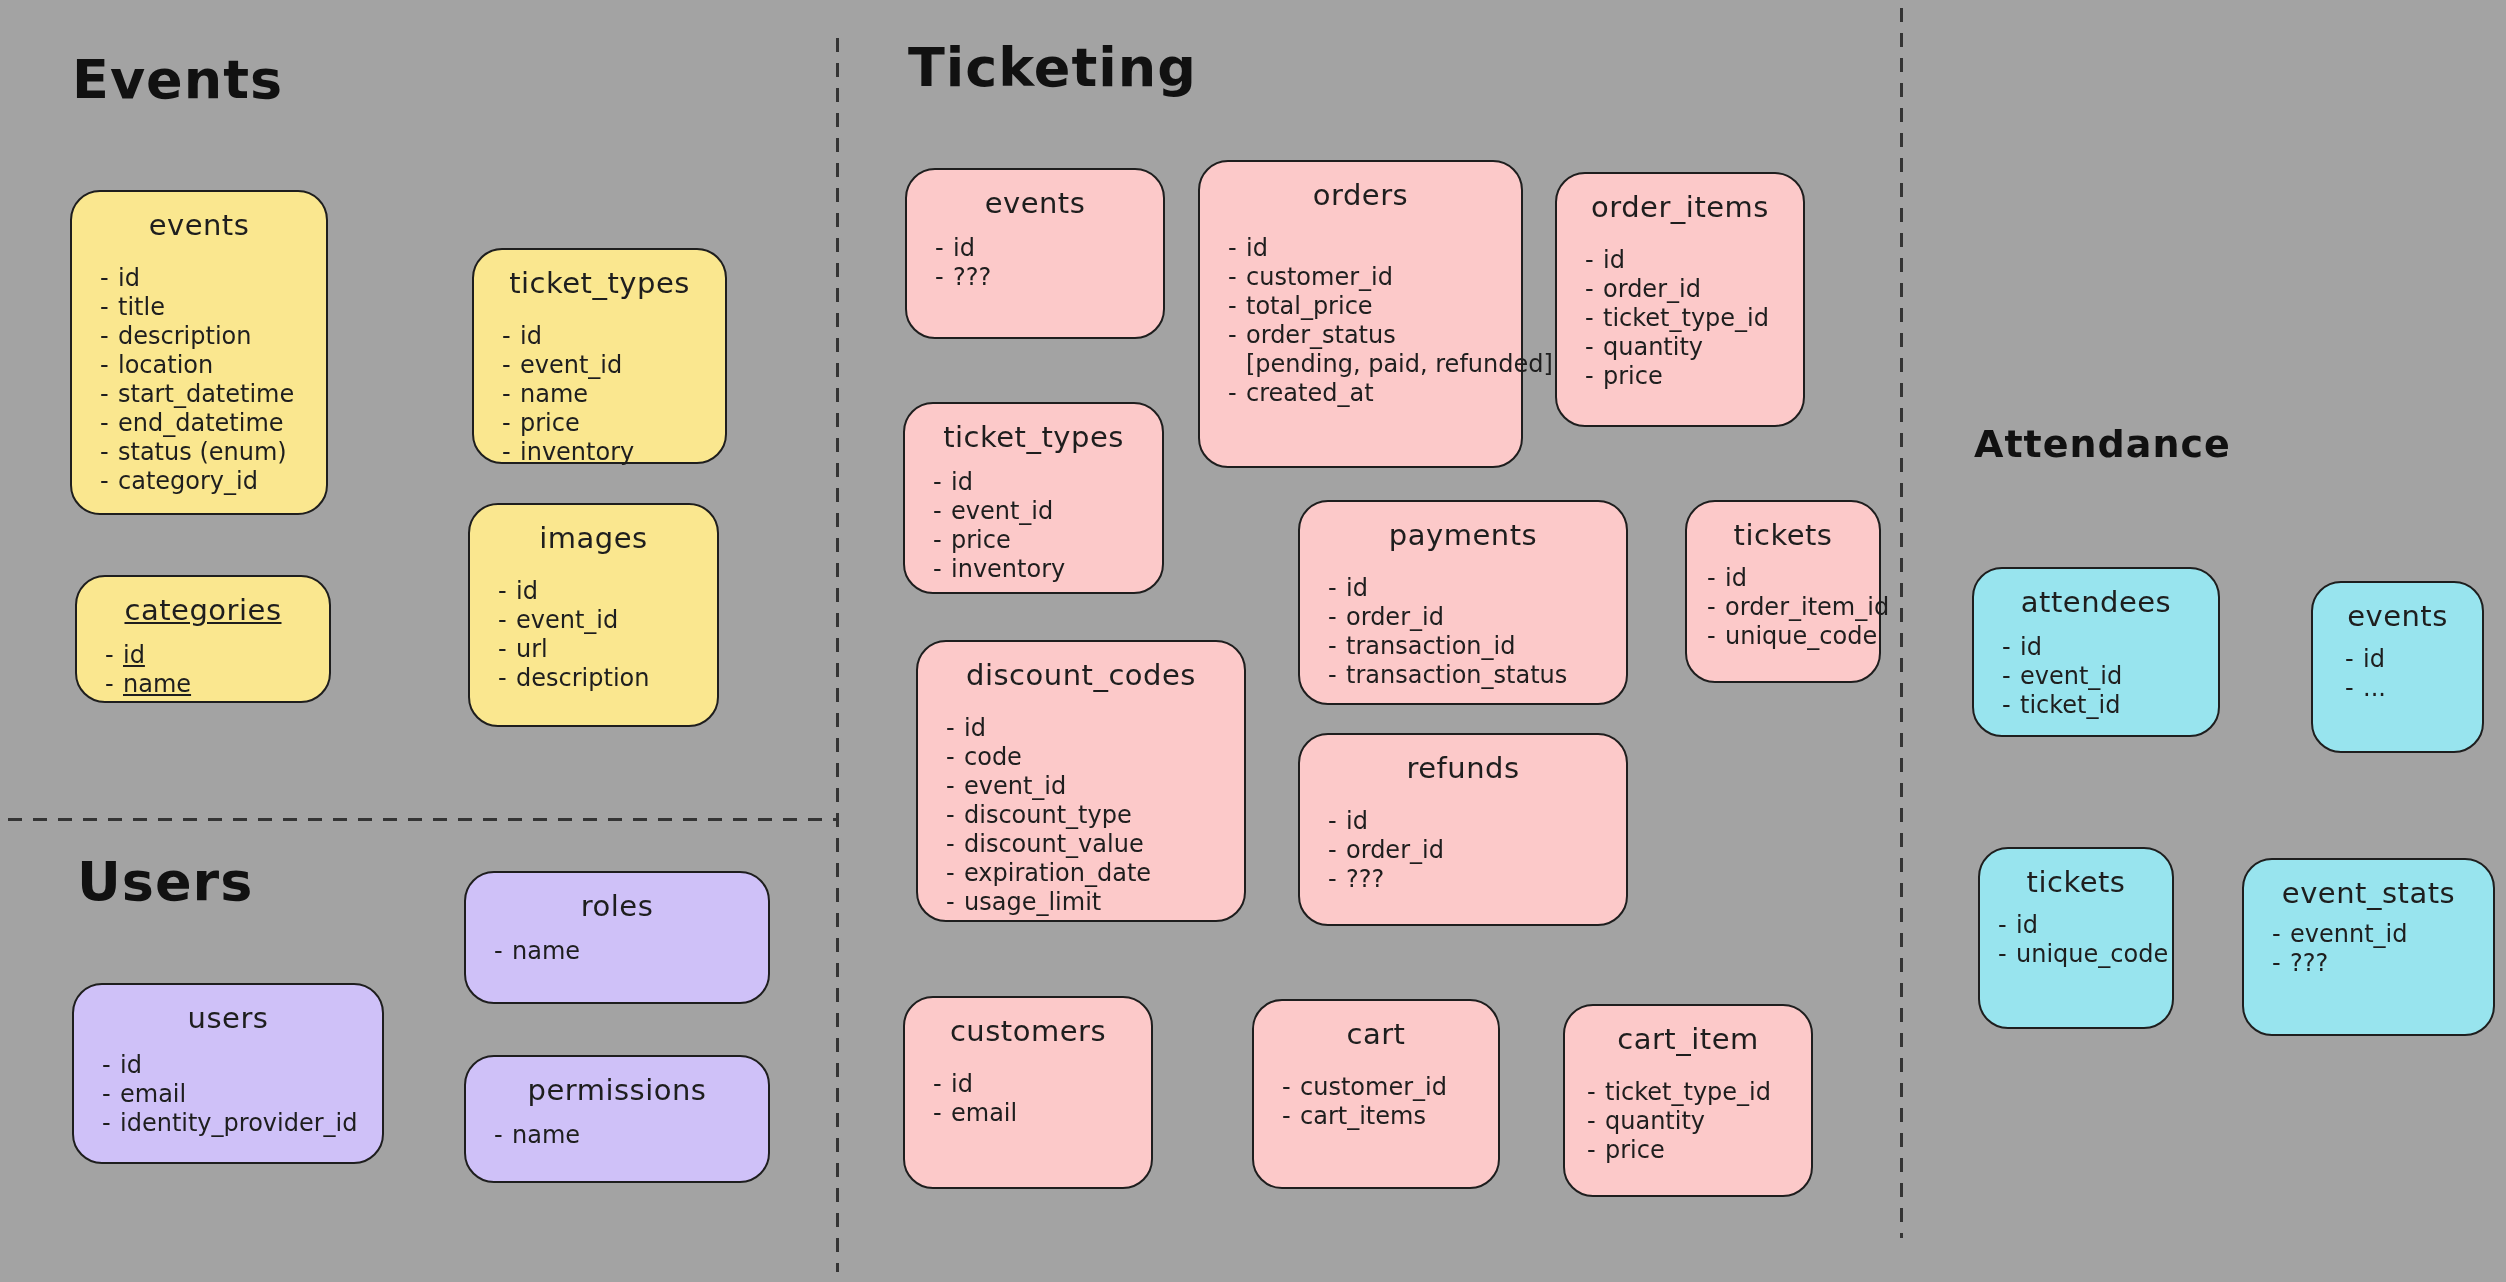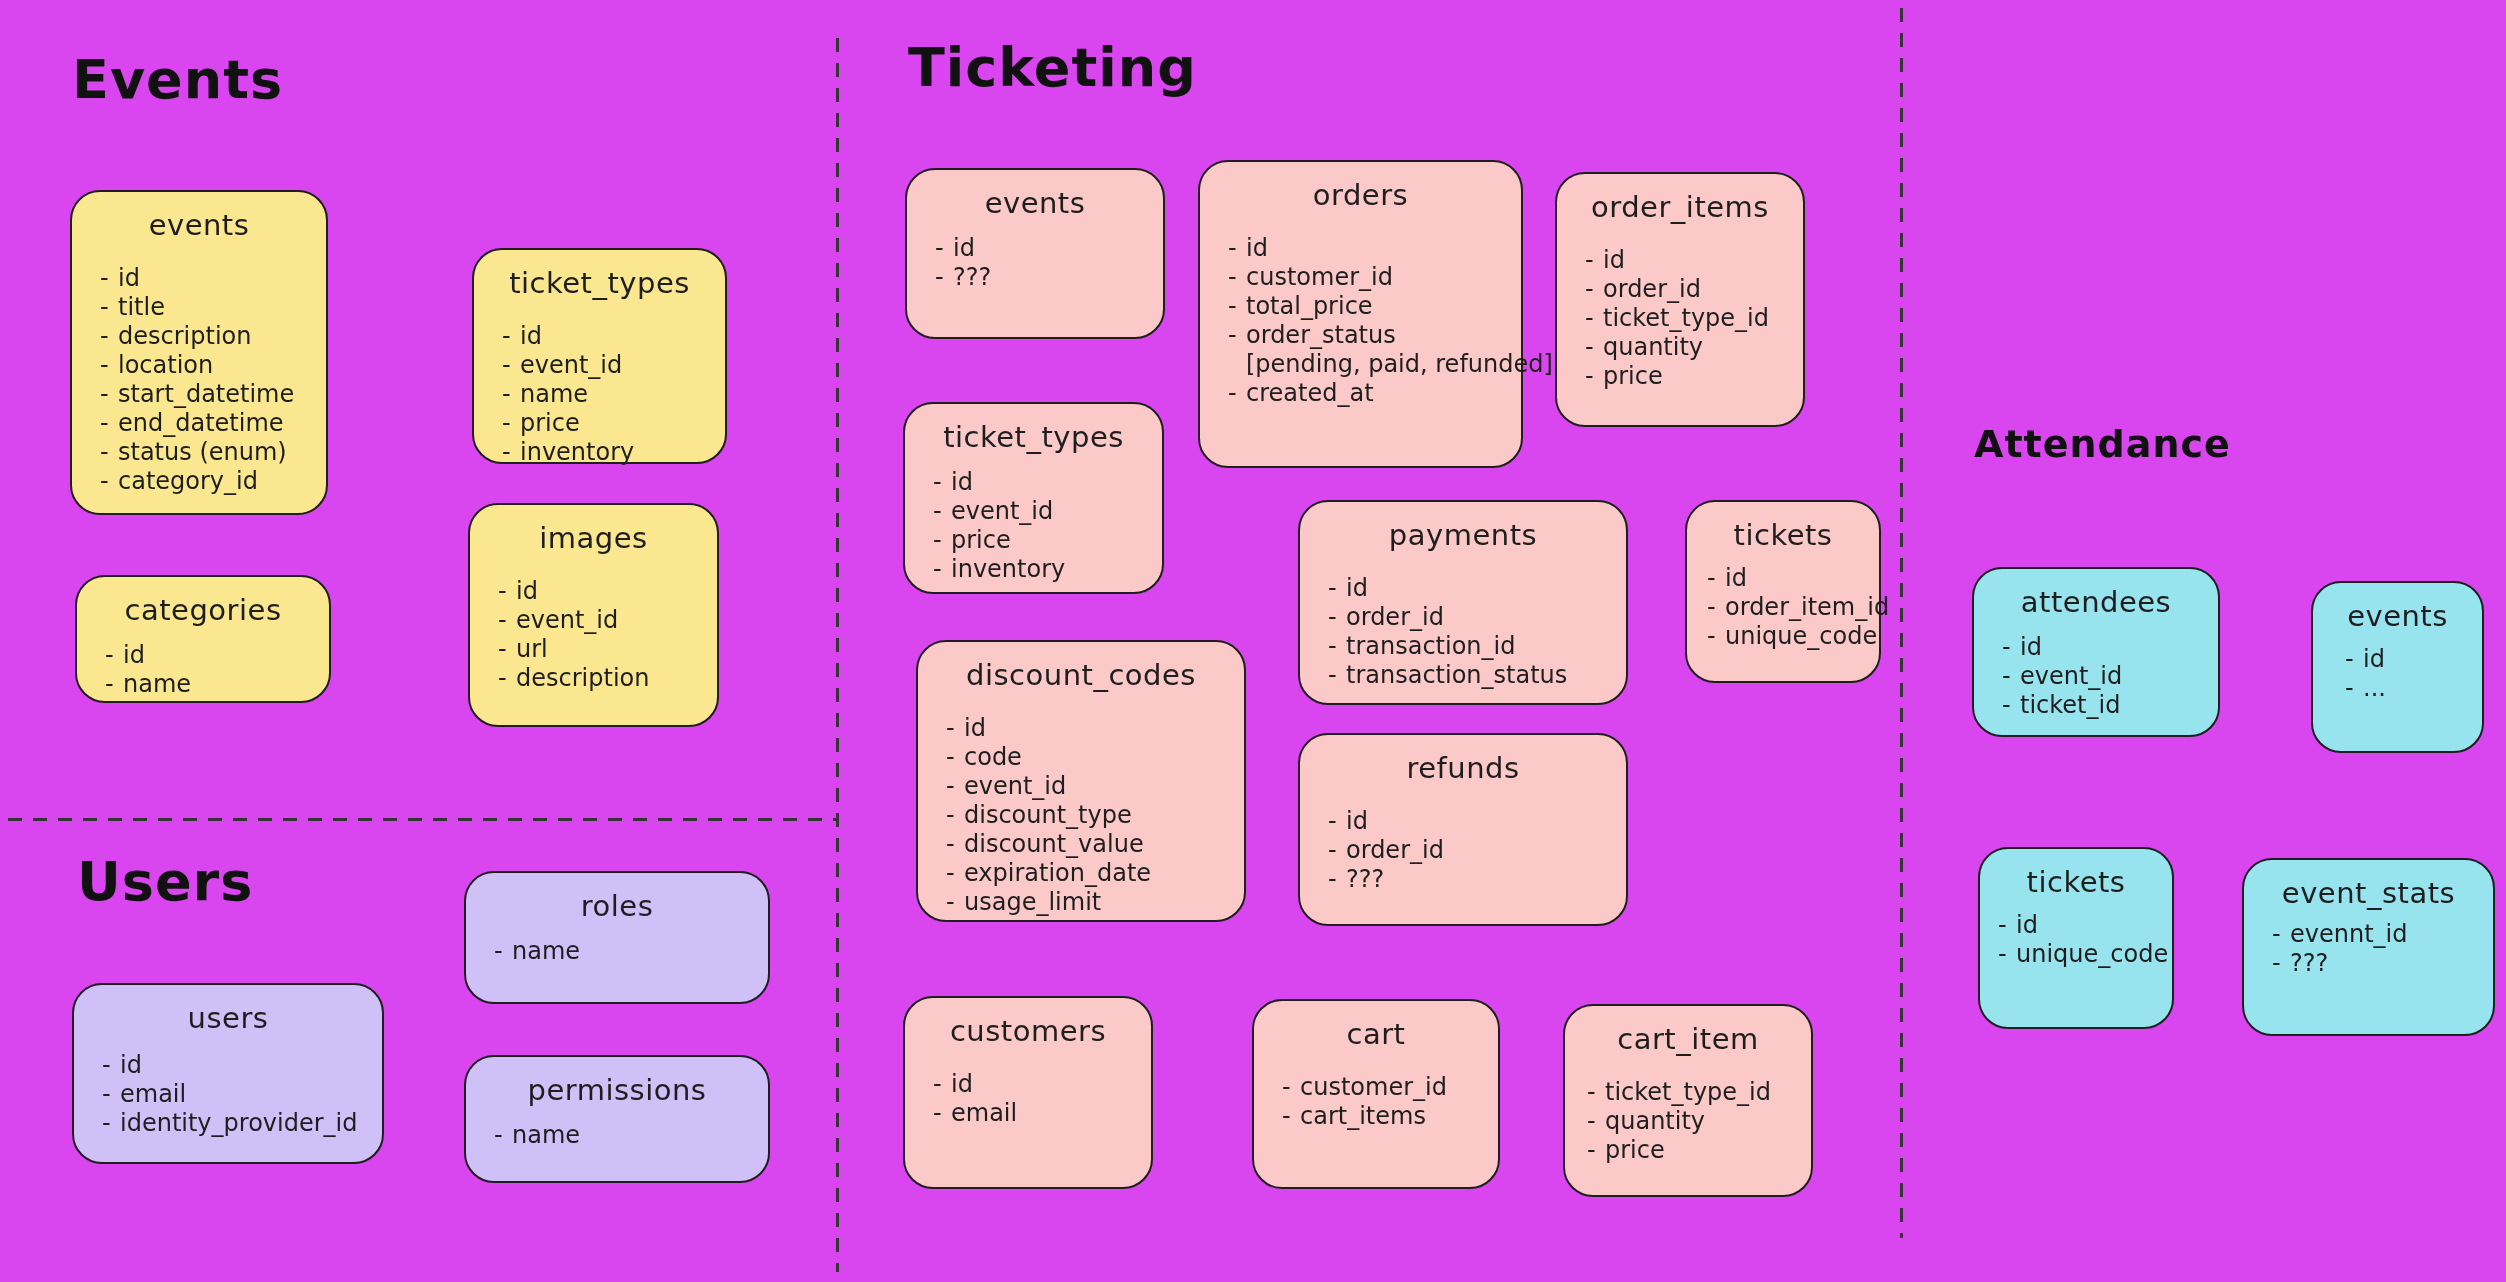--- a/index.html
+++ b/index.html
@@ -1,18 +1,18 @@
 <!DOCTYPE html>
 <html><head>
 <meta charset="utf-8">
 <style>
   html,body{margin:0;padding:0;background:#ffffff;}
   .canvas{
     position:relative;width:2506px;height:1282px;overflow:hidden;
-    font-family:"DejaVu Sans",sans-serif;color:#1e1e1e;background:#d946ef;
+    font-family:"DejaVu Sans",sans-serif;color:#1e1e1e;background:#a3a3a3;
   }
   .section-title{
     position:absolute;font-size:54px;font-weight:bold;letter-spacing:1px;
     white-space:nowrap;color:#111;
   }
   .box{
     position:absolute;border:2.5px solid #1e1e1e;border-radius:30px;
     box-sizing:border-box;
   }
   .box.yellow{background:#fae78f;}
@@ -66,21 +66,21 @@
   <div class="box yellow" style="left:472px;top:248px;width:255px;height:216px;">
     <div class="bname">ticket_types</div>
     <div class="bfields">
         <div class="field"><span class="dash">-</span><span class="ftext">id</span></div>
         <div class="field"><span class="dash">-</span><span class="ftext">event_id</span></div>
         <div class="field"><span class="dash">-</span><span class="ftext">name</span></div>
         <div class="field"><span class="dash">-</span><span class="ftext">price</span></div>
         <div class="field"><span class="dash">-</span><span class="ftext">inventory</span></div>
       </div>
   </div>
-  <div class="box yellow" style="left:75px;top:575px;width:256px;height:128px;">
+  <div class="box yellow" style="left:75px;top:575px;width:256px;height:128px;text-decoration:underline;">
     <div class="bname">categories</div>
     <div class="bfields" style="margin-top:14px;">
         <div class="field"><span class="dash">-</span><span class="ftext">id</span></div>
         <div class="field"><span class="dash">-</span><span class="ftext">name</span></div>
       </div>
   </div>
   <div class="box yellow" style="left:468px;top:503px;width:251px;height:224px;">
     <div class="bname">images</div>
     <div class="bfields">
         <div class="field"><span class="dash">-</span><span class="ftext">id</span></div>

